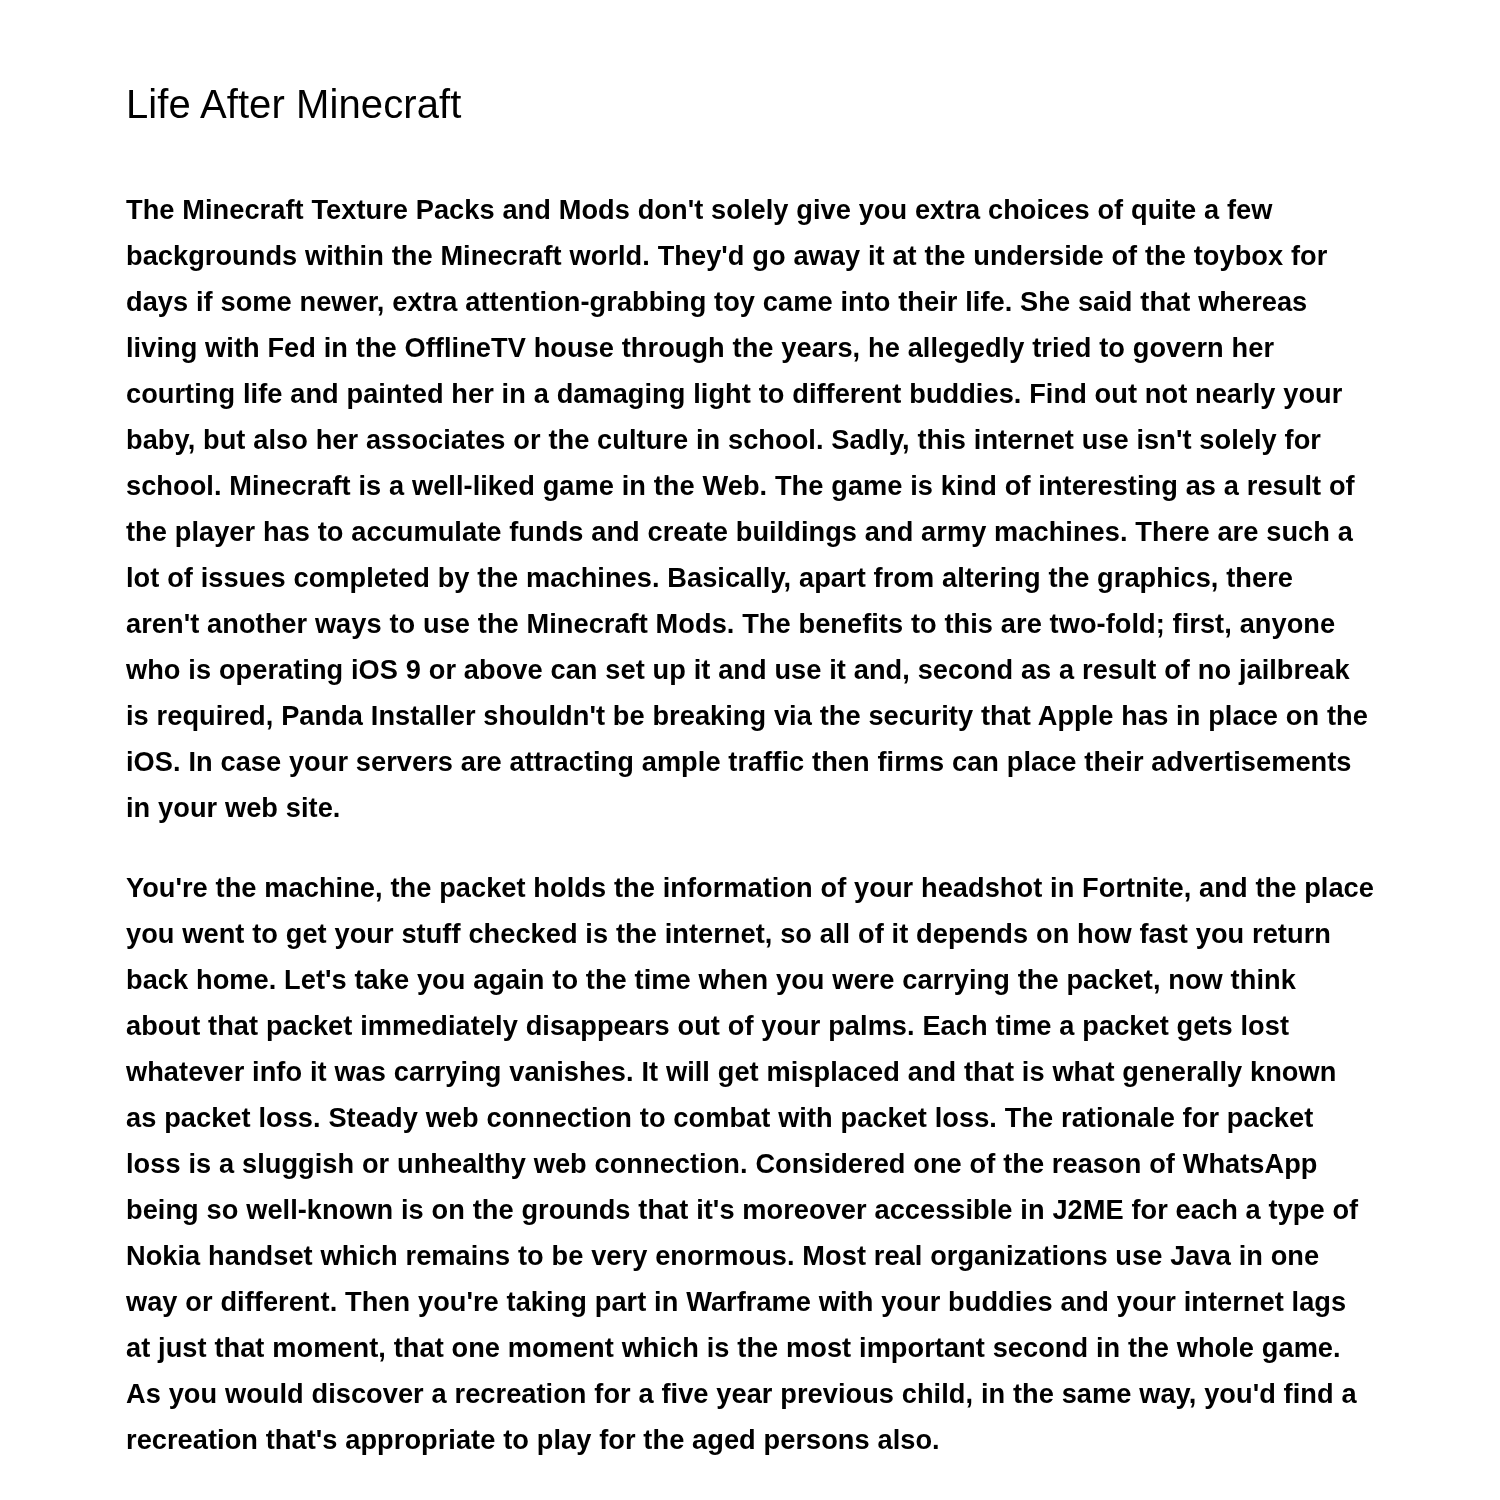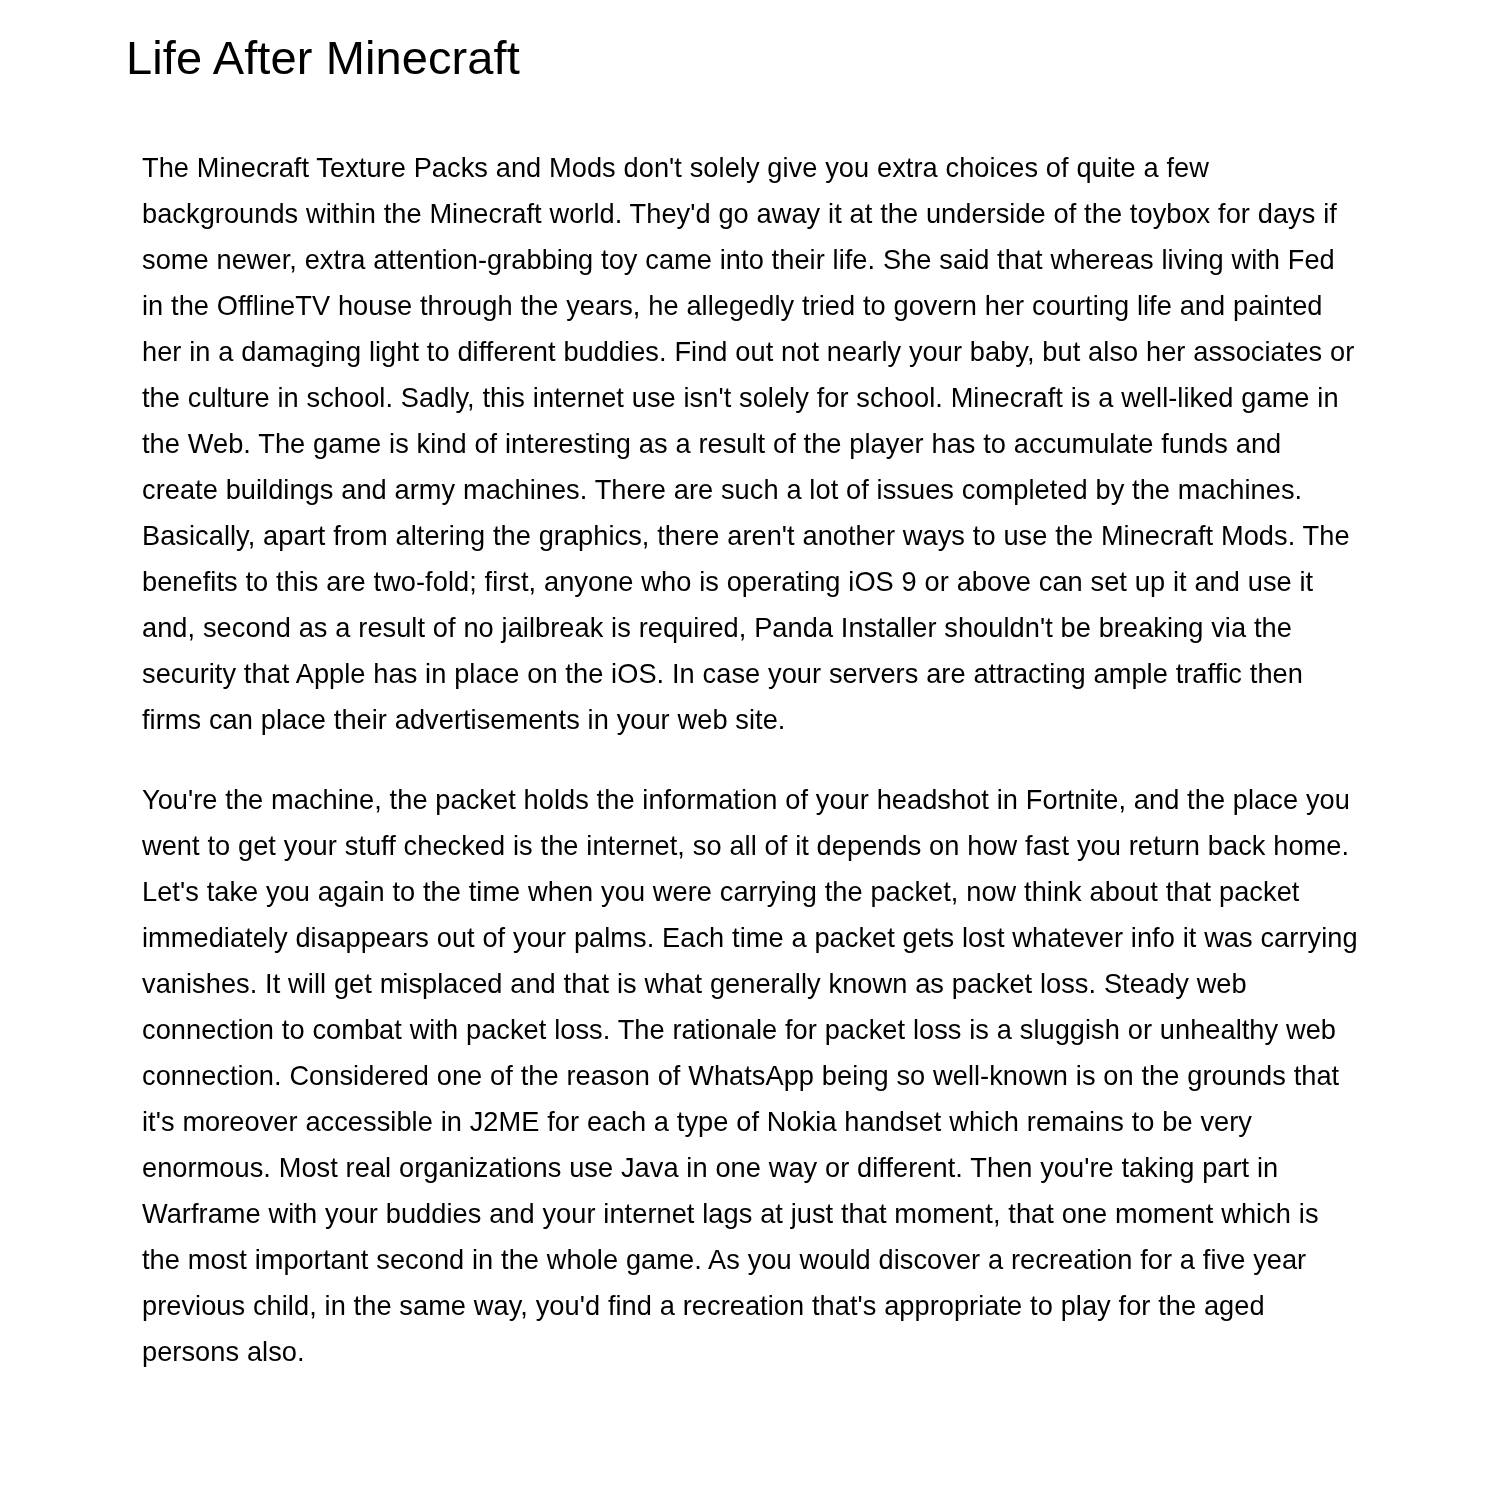--- a/index.html
+++ b/index.html
@@ -27,42 +27,42 @@
   }
 
   .content {
     position: absolute;
     left: 126px;
     top: 0;
     width: 1248px;
   }
 
   .doc-title {
-    font-size: 47px;
+    font-size: 40px;
     font-weight: 400;
     line-height: 1.12;
     letter-spacing: 0.1px;
     margin: 0;
-    padding-top: 32px;
+    padding-top: 82px;
     color: #000000;
     white-space: nowrap;
   }
 
   .body-copy {
     margin: 0;
     padding: 0;
   }
 
   .para {
     font-size: 27.2px;
-    font-weight: 400;
+    font-weight: 700;
     line-height: 46px;
     letter-spacing: 0.05px;
     color: #000000;
-    margin: 16px;
+    margin: 0;
     text-align: left;
     word-spacing: 0.2px;
   }
 
   .para-1 { margin-top: 60px; }
   .para-2 { margin-top: 34px; }
   .para-3 { margin-top: 34px; }
 </style>
 </head>
 <body>

